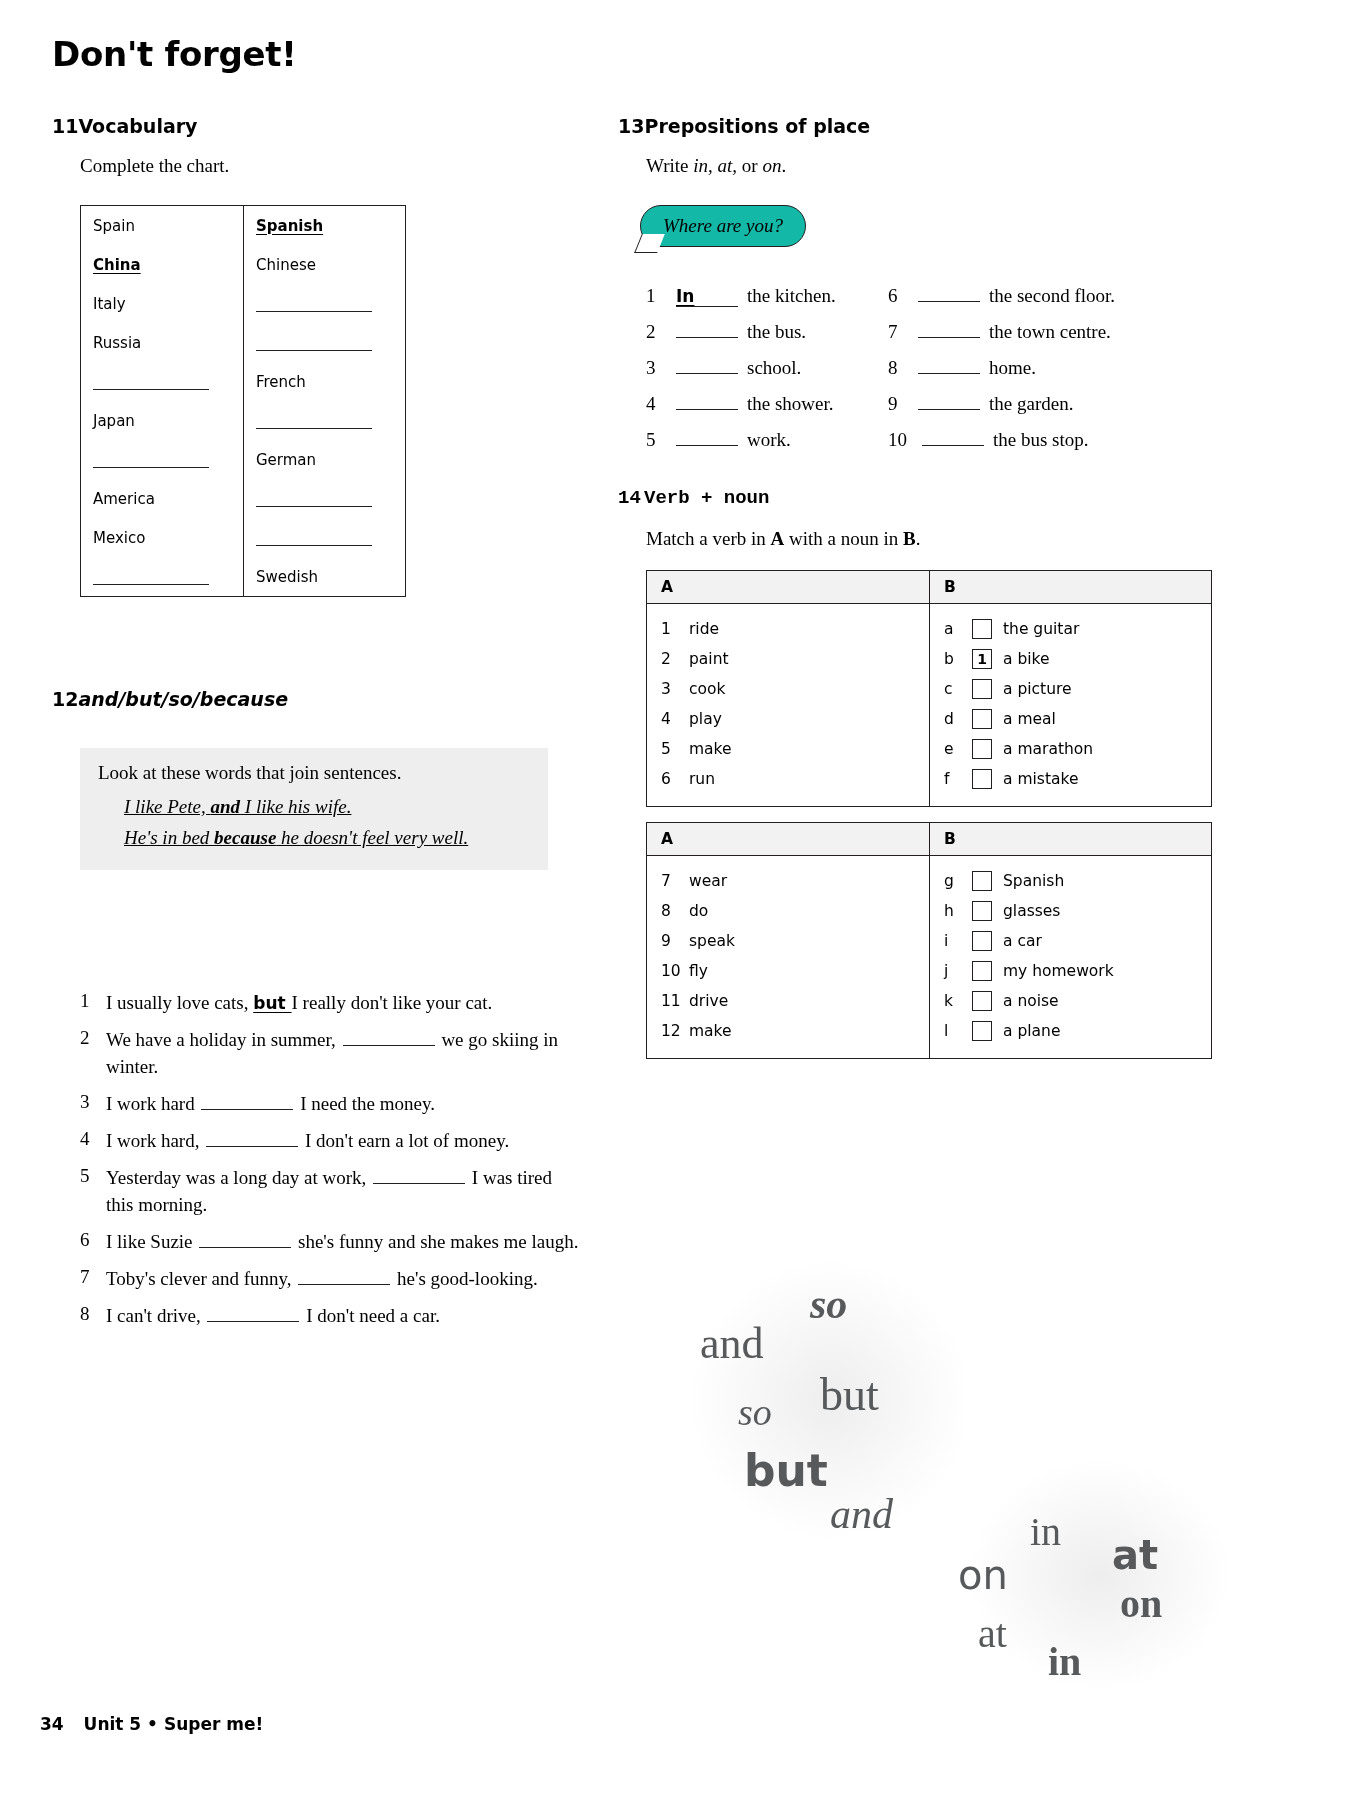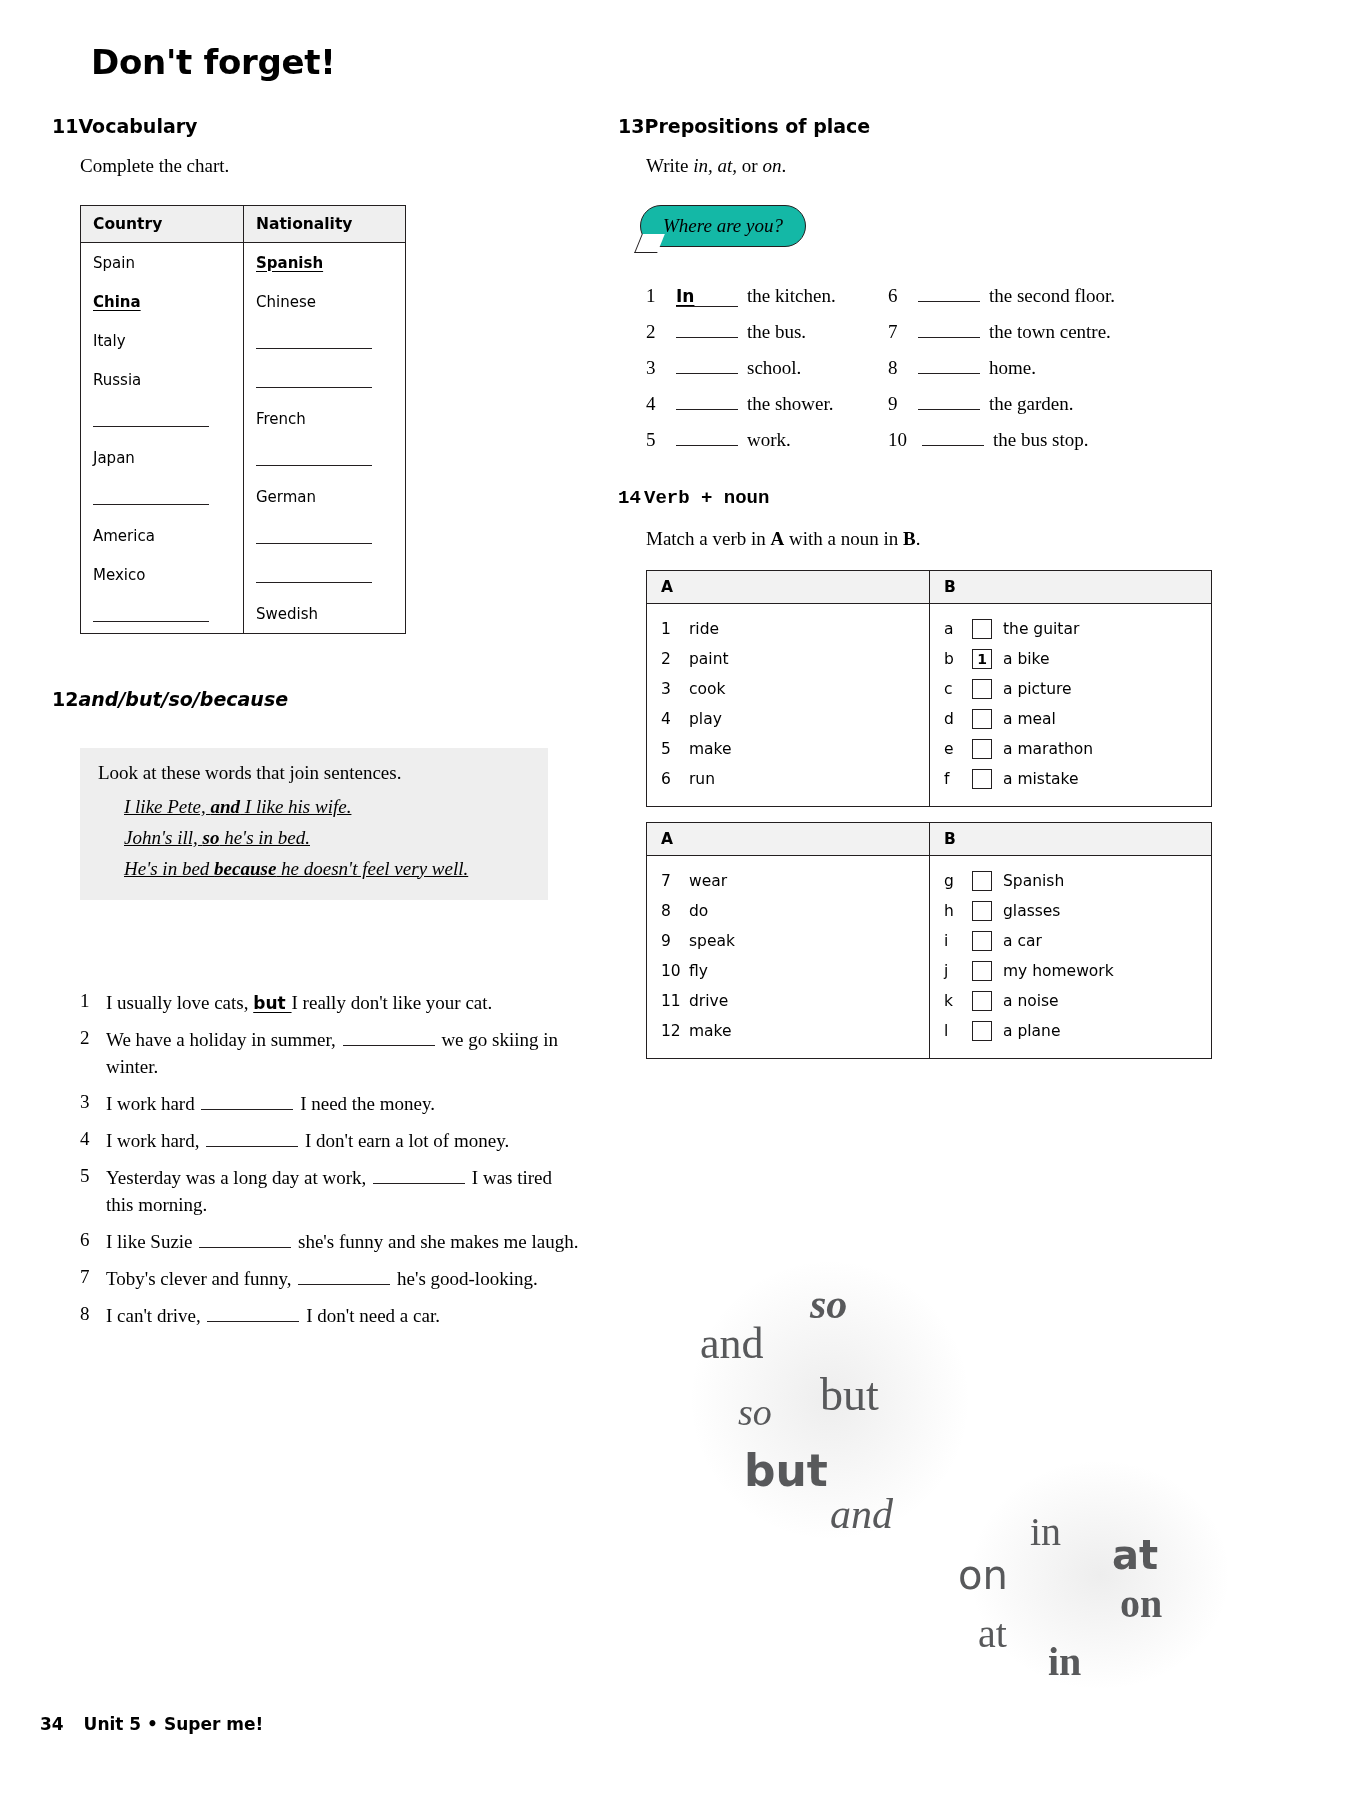--- a/index.html
+++ b/index.html
@@ -17,26 +17,25 @@
   }
   .page {
     position: absolute;
     inset: 0;
   }
 
   
   .page-title {
     position: absolute;
     left: 52px;
-    top: 42px;
+    top: 34px;
     font-family: "DejaVu Sans", sans-serif;
     font-size: 34px;
     font-weight: 700;
     letter-spacing: -0.3px;
-    margin-left: 39px;
   }
   .sec-head {
     position: absolute;
     font-family: "DejaVu Sans", sans-serif;
     font-size: 19px;
     font-weight: 700;
   }
   .sec-head .num {
     display: inline-block;
     min-width: 26px;
@@ -298,24 +297,20 @@
 <div class="page">
 
   <div class="page-title">Don't forget!</div>
 
   <div class="sec-head" style="left:52px; top:115px;">
     <span class="num">11</span><span class="ttl">Vocabulary</span>
   </div>
   <div class="instr" style="left:80px; top:155px;">Complete the chart.</div>
 
   <div class="voc-wrap">
-    <div class="voc-head">
-      <div class="voc-c1">Country</div>
-      <div class="voc-c2">Nationality</div>
-    </div>
     <div class="voc-body">
       <div class="voc-col" id="voc-countries">
           <div class="voc-cell">
             <span>Spain</span>
           </div>
           <div class="voc-cell">
             <span class="ans">China</span>
           </div>
           <div class="voc-cell">
             <span>Italy</span>
@@ -378,21 +373,20 @@
   </div>
 
   <div class="sec-head italic" style="left:52px; top:688px;">
     <span class="num">12</span><span class="ttl">and/but/so/because</span>
   </div>
 
   <div class="grey-box">
     <div class="lead">Look at these words that join sentences.</div>
     <div id="grammar-examples">
         <div class="ex"><span>I like Pete, </span><b>and</b><span> I like his wife.</span></div>
-        <div class="ex"><span>John's ill, </span><b>so</b><span> he's in bed.</span></div>
         <div class="ex"><span>He's in bed </span><b>because</b><span> he doesn't feel very well.</span></div>
       </div>
   </div>
 
 
   <div class="qlist" id="ex12-list" style="left:80px; top:990px; width:500px;">
       <div class="qrow">
         <div class="qn">1</div>
         <div class="qt"><span>I usually love cats, </span><span class="ul-ans"> but </span><span> I really don't like your cat.</span></div>
       </div>

